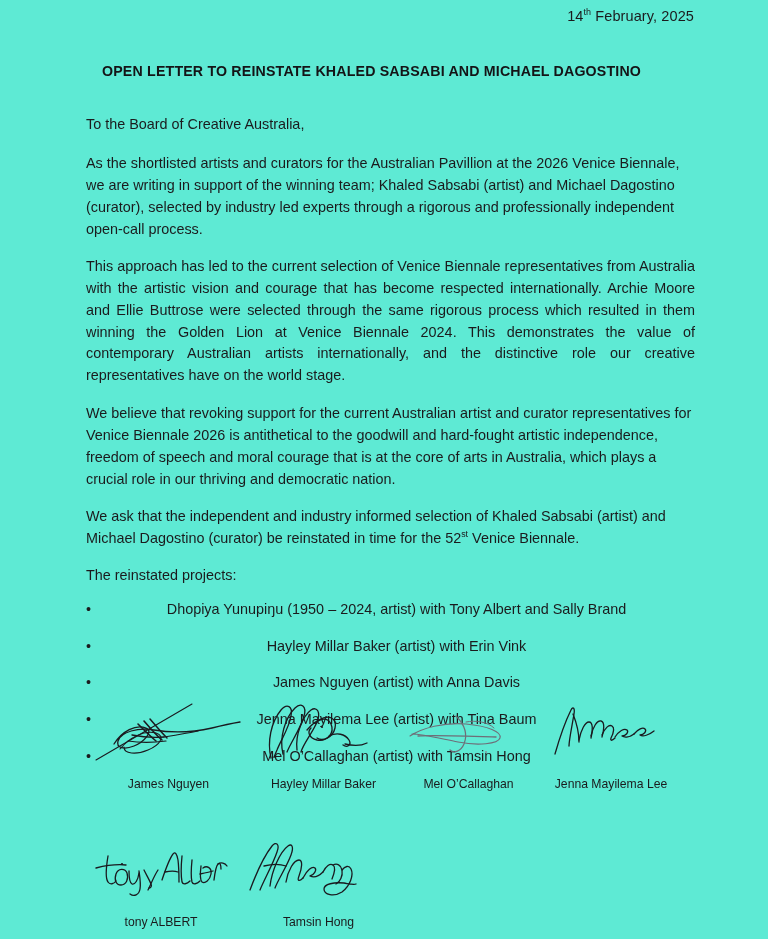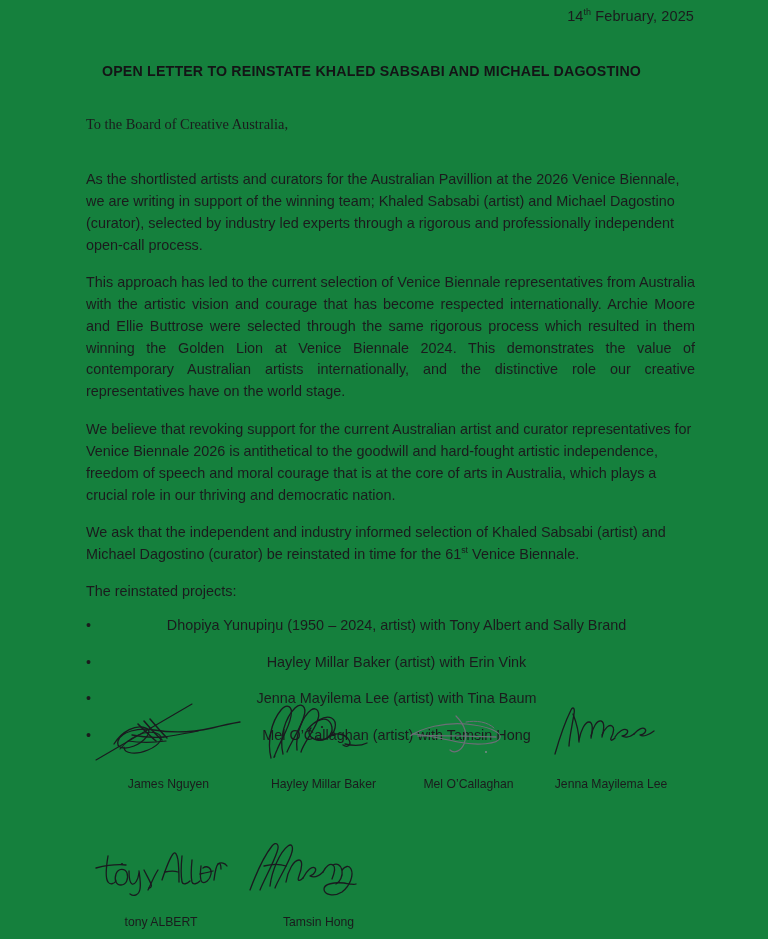--- a/index.html
+++ b/index.html
@@ -12,21 +12,21 @@
     height: 939px;
     position: relative;
     font-family: "Liberation Sans", sans-serif;
     color: #1b1b1d;
     -webkit-font-smoothing: antialiased;
     overflow: hidden;
   }
   .page {
     position: absolute;
     inset: 0;
-    background: #15803d;
+    background: #5eead4;
   }
 
   
   .date-line {
     position: absolute;
     top: 8px;
     right: 74px;
     font-size: 14.5px;
     letter-spacing: 0.1px;
     color: #1b1b1d;
@@ -55,21 +55,21 @@
     color: #141416;
   }
 
   p.para {
     margin: 0 0 16px 0;
     font-size: 14.4px;
     line-height: 1.52;
     color: #1b1b1d;
   }
   p.justify { text-align: justify; text-align-last: left; }
-  p.salutation { margin-bottom: 33px; font-family: Liberation Serif, serif; }
+  p.salutation { margin-bottom: 17px; }
   p.tight { margin-bottom: 15px; }
   p.para sup {
     font-size: 0.62em;
     vertical-align: super;
     line-height: 0;
   }
 
   .list-intro {
     margin: 0 0 13px 0;
     font-size: 14.4px;
@@ -144,27 +144,28 @@
     <h1 class="doc-title">OPEN LETTER TO REINSTATE KHALED SABSABI AND MICHAEL DAGOSTINO</h1>
 
     <p class="para salutation">To the Board of Creative Australia,</p>
 
     <p class="para tight">As the shortlisted artists and curators for the Australian Pavillion at the 2026 Venice Biennale, we are writing in support of the winning team; Khaled Sabsabi (artist) and Michael Dagostino (curator), selected by industry led experts through a rigorous and professionally independent open-call process.</p>
 
     <p class="para justify">This approach has led to the current selection of Venice Biennale representatives from Australia with the artistic vision and courage that has become respected internationally. Archie Moore and Ellie Buttrose were selected through the same rigorous process which resulted in them winning the Golden Lion at Venice Biennale 2024. This demonstrates the value of contemporary Australian artists internationally, and the distinctive role our creative representatives have on the world stage.</p>
 
     <p class="para tight">We believe that revoking support for the current Australian artist and curator representatives for Venice Biennale 2026 is antithetical to the goodwill and hard-fought artistic independence, freedom of speech and moral courage that is at the core of arts in Australia, which plays a crucial role in our thriving and democratic nation.</p>
 
-    <p class="para tight"><span>We ask that the independent and industry informed selection of Khaled Sabsabi (artist) and Michael Dagostino (curator) be reinstated in time for the 61</span><sup>st</sup><span> Venice Biennale.</span></p>
+    <p class="para tight"><span>We ask that the independent and industry informed selection of Khaled Sabsabi (artist) and Michael Dagostino (curator) be reinstated in time for the 52</span><sup>st</sup><span> Venice Biennale.</span></p>
 
     <p class="list-intro">The reinstated projects:</p>
 
     <ul class="projects">
       <li>Dhopiya Yunupiŋu (1950 – 2024, artist) with Tony Albert and Sally Brand</li>
       <li>Hayley Millar Baker (artist) with Erin Vink</li>
+      <li>James Nguyen (artist) with Anna Davis</li>
       <li>Jenna Mayilema Lee (artist) with Tina Baum</li>
       <li>Mel O’Callaghan (artist) with Tamsin Hong</li>
     </ul>
   </div>
 
   <div class="sig-area">
 
     <div class="sig-row row1">
 
       <div class="sig-cell" style="width:165px">

